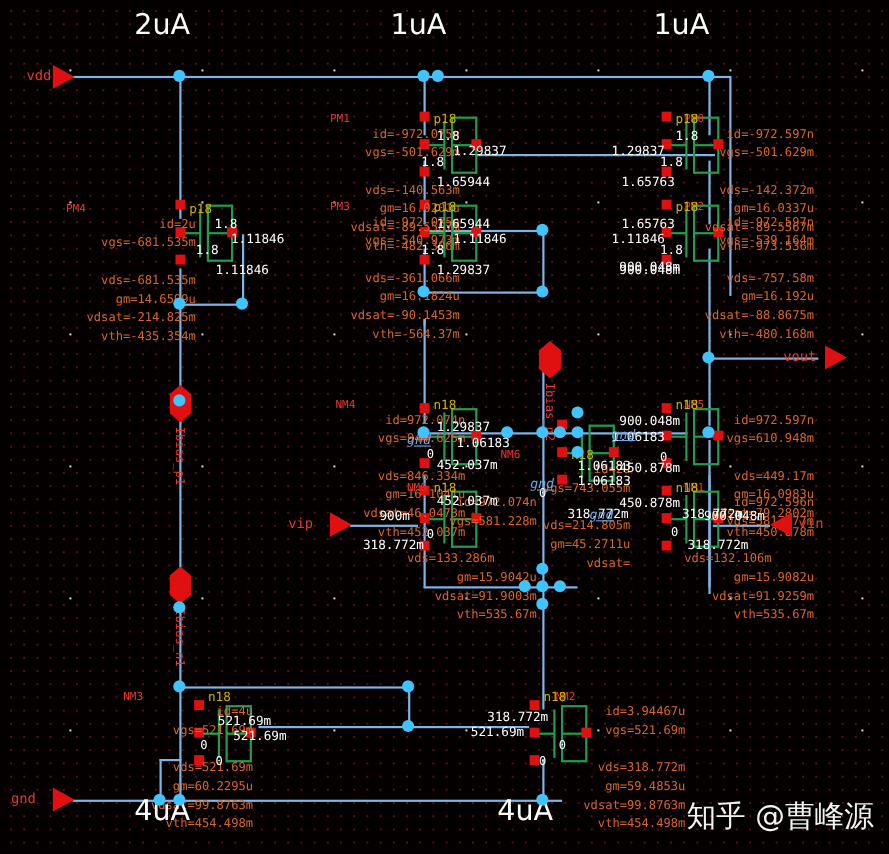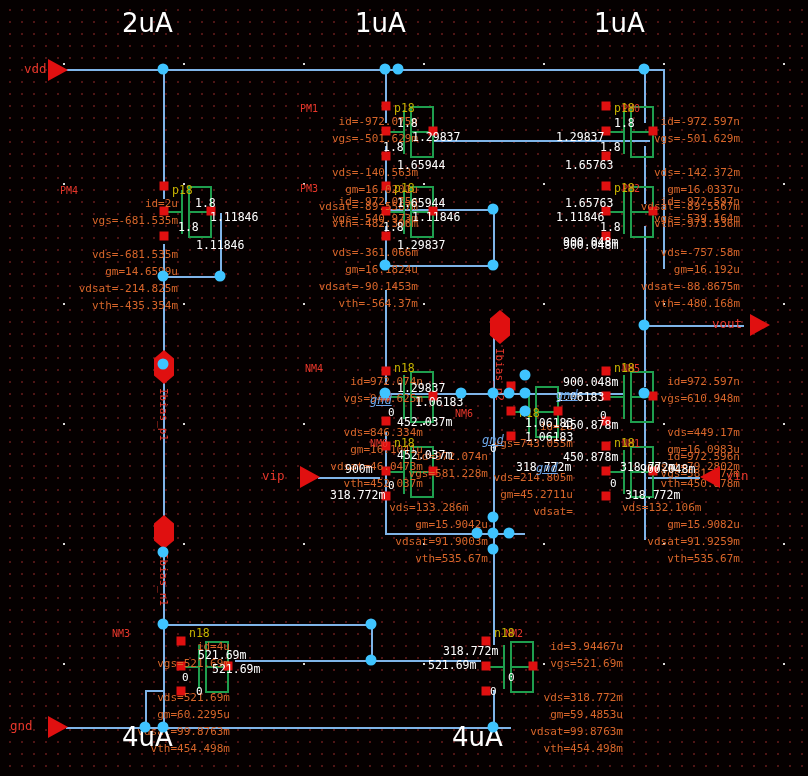--- a/index.html
+++ b/index.html
@@ -327,21 +327,21 @@
       <div class="lbl ann" style="left: 305px; top: 461px; text-align: right; min-width: 118px;">vdsat=46.0473m</div>
       <div class="lbl ann" style="left: 305px; top: 478px; text-align: right; min-width: 118px;">vth=452.037m</div>
       <div class="lbl num" style="left: 397px; top: 383px;">1.29837</div>
       <div class="lbl num" style="left: 415px; top: 397px;">1.06183</div>
       <div class="lbl num" style="left: 397px; top: 417px;">452.037m</div>
       <div class="lbl zeroish" style="left: 388px; top: 407px;">0</div>
       <div class="lbl devname" style="left: 370px; top: 438px;">NM0</div>
       <div class="lbl model" style="left: 394px; top: 438px;">n18</div>
       <div class="lbl ann" style="left: 370px; top: 451px; text-align: right; min-width: 118px;">id=972.074n</div>
       <div class="lbl ann" style="left: 370px; top: 468px; text-align: right; min-width: 118px;">vgs=581.228m</div>
-      <div class="lbl ann" style="left: 370px; top: 502px; text-align: center; min-width: 118px;">vds=133.286m</div>
+      <div class="lbl ann" style="left: 370px; top: 502px; text-align: left; min-width: 118px;">vds=133.286m</div>
       <div class="lbl ann" style="left: 370px; top: 519px; text-align: right; min-width: 118px;">gm=15.9042u</div>
       <div class="lbl ann" style="left: 370px; top: 536px; text-align: right; min-width: 118px;">vdsat=91.9003m</div>
       <div class="lbl ann" style="left: 370px; top: 553px; text-align: right; min-width: 118px;">vth=535.67m</div>
       <div class="lbl num" style="left: 397px; top: 450px;">452.037m</div>
       <div class="lbl num" style="left: 345px; top: 464px;">900m</div>
       <div class="lbl num" style="left: 330px; top: 490px;">318.772m</div>
       <div class="lbl zeroish" style="left: 388px; top: 480px;">0</div>
       <div class="lbl devname" style="left: 455px; top: 408px;">NM6</div>
       <div class="lbl model" style="left: 519px; top: 408px;">n18</div>
       <div class="lbl ann" style="left: 455px; top: 421px; text-align: right; min-width: 118px;">id=2u</div>
@@ -425,20 +425,21 @@
       <div class="port-arrow port-r" style="left: 48px; top: 716px;"></div>
       <div class="lbl porttxt" style="left: 10px; top: 720px;">gnd</div>
       <div class="diamond" style="left: 154px; top: 350px;"></div>
       <div class="lbl vlbl" style="left: 158px; top: 388px;">Ibias_p1</div>
       <div class="diamond" style="left: 154px; top: 515px;"></div>
       <div class="lbl vlbl" style="left: 158px; top: 553px;">Ibias_n1</div>
       <div class="diamond" style="left: 490px; top: 310px;"></div>
       <div class="lbl vlbl" style="left: 494px; top: 348px;">Ibias_n2</div>
     </div>
 
+  <div class="wm" style="left:624px;top:724px;">知乎 @曹峰源</div>
 <div class="node" style="left: 163px; top: 69px;"></div>
     <div class="node" style="left: 385px; top: 69px;"></div>
     <div class="node" style="left: 398px; top: 69px;"></div>
     <div class="node" style="left: 644px; top: 69px;"></div>
     <div class="node" style="left: 163px; top: 276px;"></div>
     <div class="node" style="left: 220px; top: 276px;"></div>
     <div class="node" style="left: 385px; top: 265px;"></div>
     <div class="node" style="left: 493px; top: 265px;"></div>
     <div class="node" style="left: 493px; top: 209px;"></div>
     <div class="node" style="left: 644px; top: 325px;"></div>

